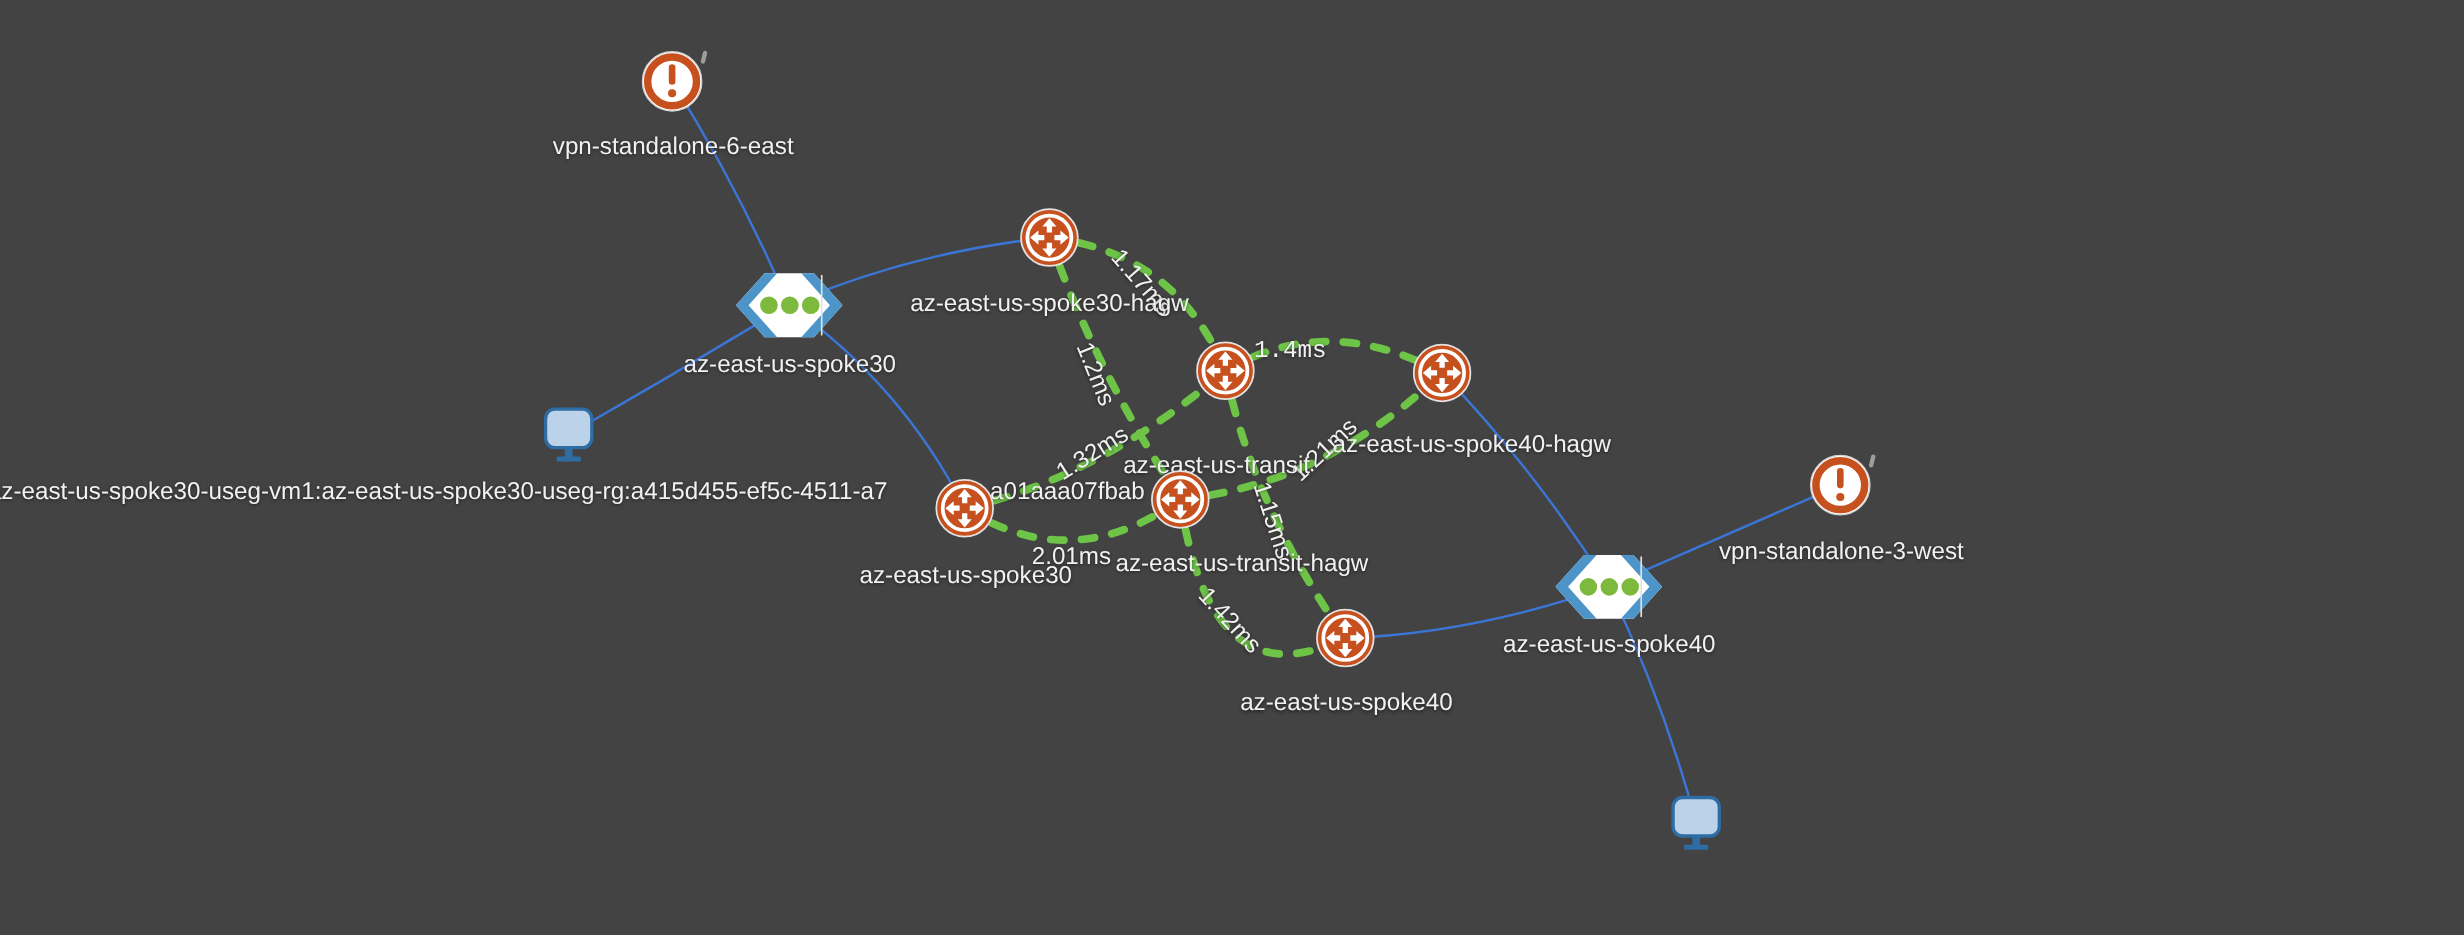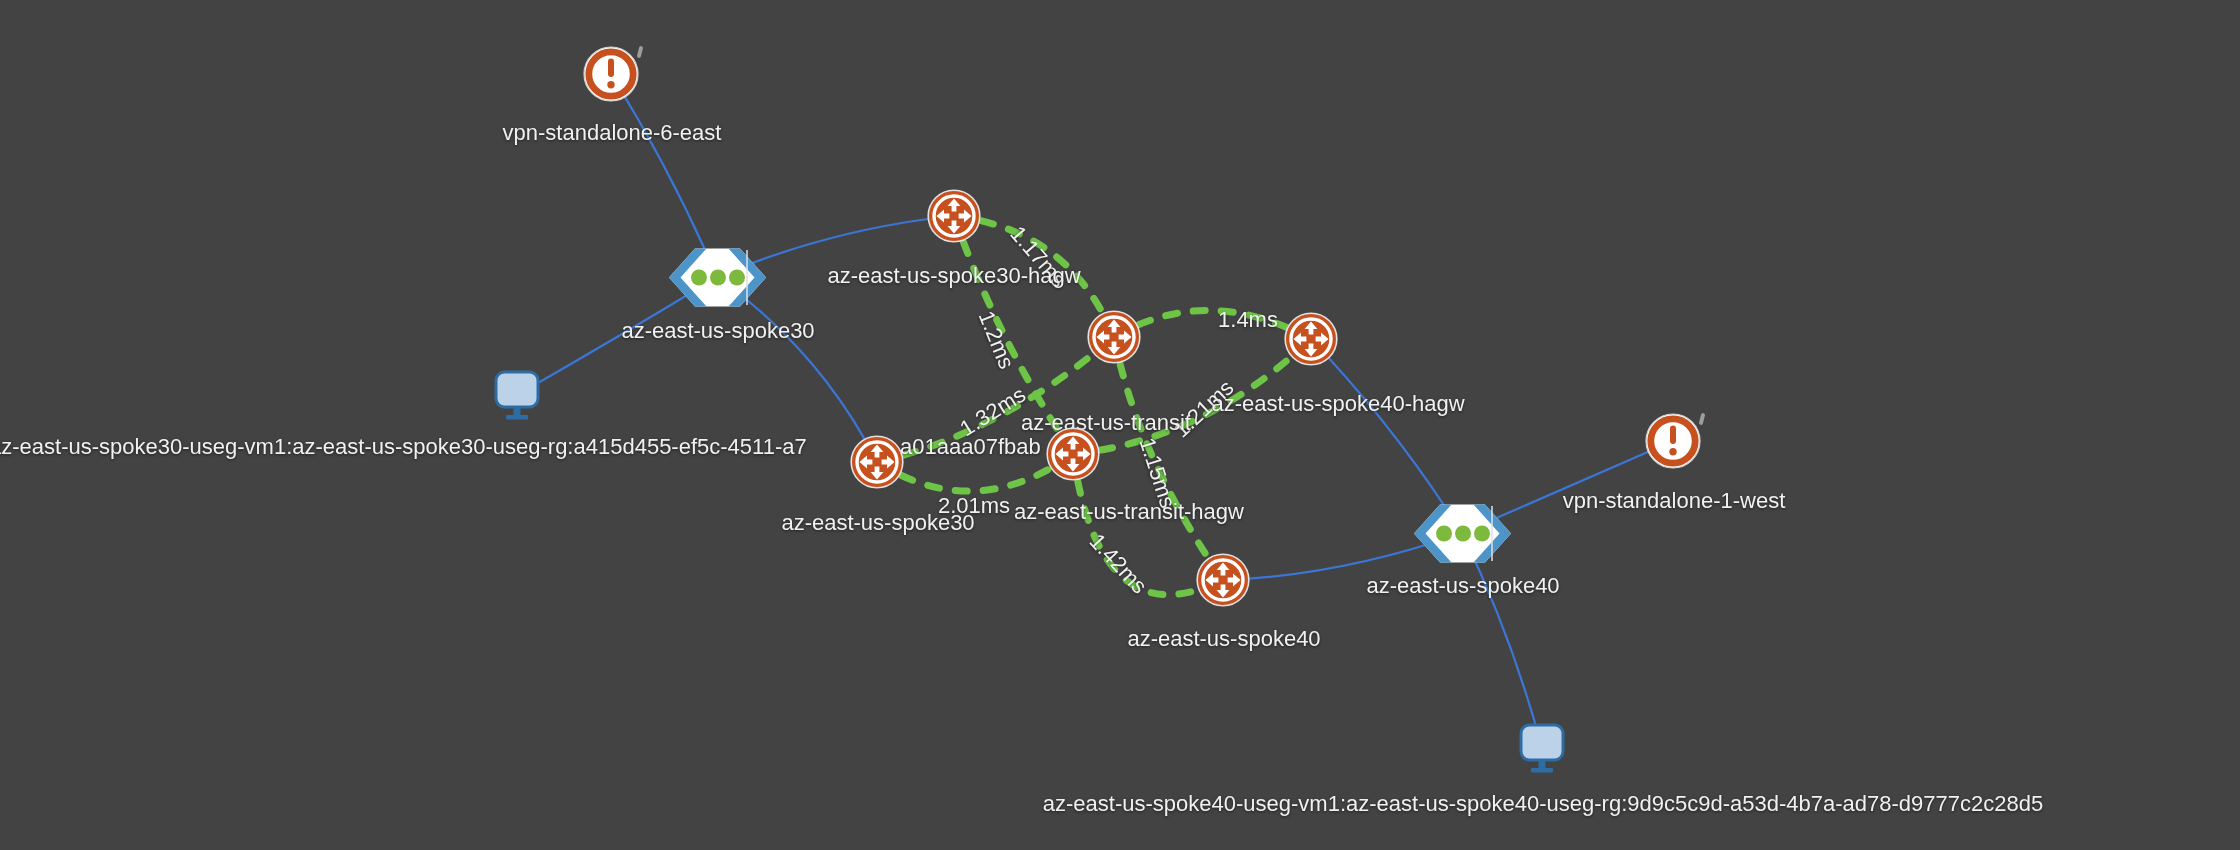--- a/index.html
+++ b/index.html
@@ -43,38 +43,37 @@
       <path d="M1114 337 Q1207 283 1311 339" class="green-link" style="stroke:#6DC447"></path>
       <path d="M877 462 Q1000 434 1114 337" class="green-link" style="stroke:#6DC447"></path>
       <path d="M1114 337 Q1138 458 1223 580" class="green-link" style="stroke:#6DC447"></path>
       <path d="M877 462 Q975 524 1073 454" class="green-link" style="stroke:#6DC447"></path>
       <path d="M1073 454 Q1205 440 1311 339" class="green-link" style="stroke:#6DC447"></path>
       <path d="M1073 454 Q1100 640 1223 580" class="green-link" style="stroke:#6DC447"></path>
     </svg>
   <div id="labels-layer">
       <div class="lbl" style="left: 1038px; top: 257px; transform: translate(-50%, -50%) rotate(49deg);">1.17ms</div>
       <div class="lbl" style="left: 996px; top: 340px; transform: translate(-50%, -50%) rotate(68deg);">1.2ms</div>
-      <div class="lbl" style="left: 1248px; top: 320px;">1.4ms</div>
+      <div class="lbl" style="left: 1173px; top: 320px; font-family: Liberation Mono, monospace;">1.4ms</div>
       <div class="lbl" style="left: 993px; top: 412px; transform: translate(-50%, -50%) rotate(-32deg);">1.32ms</div>
       <div class="lbl" style="left: 1157px; top: 473px; transform: translate(-50%, -50%) rotate(72deg);">1.15ms</div>
       <div class="lbl" style="left: 974px; top: 506px;">2.01ms</div>
       <div class="lbl" style="left: 1204px; top: 409px; transform: translate(-50%, -50%) rotate(-43deg);">1.21ms</div>
       <div class="lbl" style="left: 1118px; top: 564px; transform: translate(-50%, -50%) rotate(47deg);">1.42ms</div>
       <div class="lbl" style="left: 612px; top: 133px;">vpn-standalone-6-east</div>
       <div class="lbl" style="left: 718px; top: 331px;">az-east-us-spoke30</div>
       <div class="lbl anchor-left" style="left: -11px; top: 447px;">az-east-us-spoke30-useg-vm1:az-east-us-spoke30-useg-rg:a415d455-ef5c-4511-a7</div>
       <div class="lbl" style="left: 954px; top: 276px;">az-east-us-spoke30-hagw</div>
       <div class="lbl" style="left: 1106px; top: 423px;">az-east-us-transit</div>
       <div class="lbl" style="left: 1318px; top: 404px; margin-left: 20px;">az-east-us-spoke40-hagw</div>
       <div class="lbl" style="left: 878px; top: 523px;">az-east-us-spoke30</div>
       <div class="lbl" style="left: 1129px; top: 512px;">az-east-us-transit-hagw</div>
       <div class="lbl" style="left: 1224px; top: 639px;">az-east-us-spoke40</div>
       <div class="lbl" style="left: 1463px; top: 586px;">az-east-us-spoke40</div>
-      <div class="lbl" style="left: 1674px; top: 501px;">vpn-standalone-1-west</div>
-      <div class="lbl" style="left: 1543px; top: 804px;">az-east-us-spoke40-useg-vm1:az-east-us-spoke40-useg-rg:9d9c5c9d-a53d-4b7a-ad78-d9777c2c28d5</div>
+      <div class="lbl" style="left: 1674px; top: 501px;">vpn-standalone-3-west</div>
       <div class="lbl anchor-left" style="left: 900px; top: 447px;">a01aaa07fbab</div>
     </div>
   <div id="nodes-layer">
       <div class="node" style="left: 583px; top: 46px;">
         <svg width="56" height="56" viewBox="0 0 56 56">
           <circle cx="28" cy="28" r="27" fill="#ffffff" stroke="#d2d2d2" stroke-width="1.2"></circle>
           <circle cx="28" cy="28" r="22.2" fill="none" stroke="#C6511E" stroke-width="6.8"></circle>
           <rect x="25" y="12.5" width="6" height="18.5" rx="3" fill="#C6511E"></rect>
           <circle cx="28" cy="38.8" r="3.7" fill="#C6511E"></circle>
         </svg>

